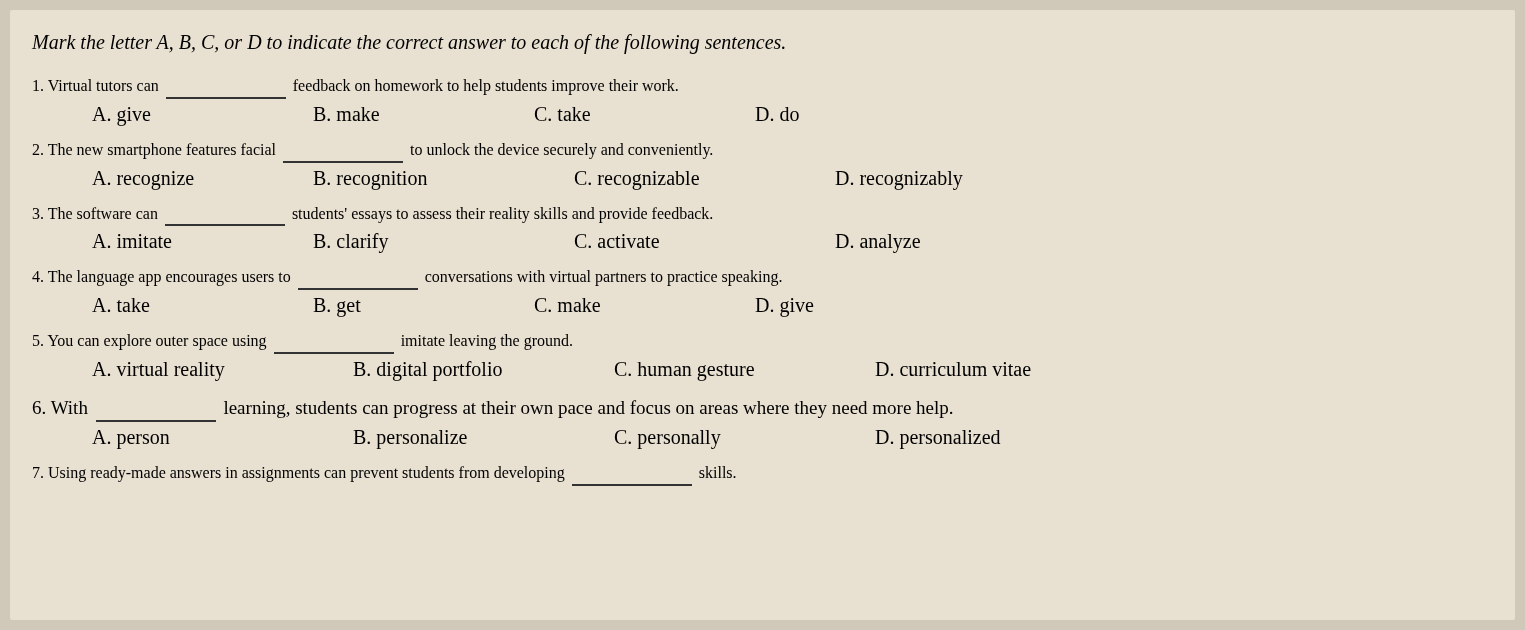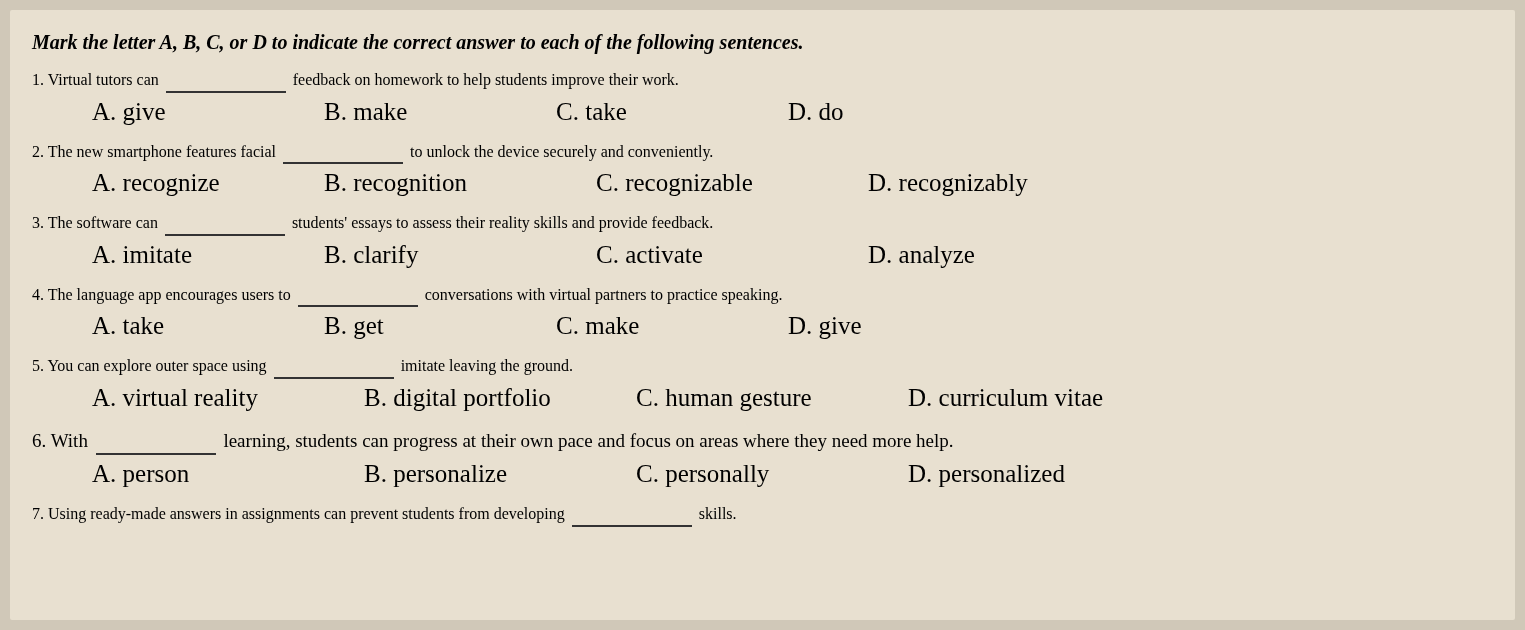--- a/index.html
+++ b/index.html
@@ -20,44 +20,44 @@
     .page {
       background: #e8e0d0;
       width: 1505px;
       min-height: 610px;
       padding: 18px 22px 18px 22px;
       border-radius: 2px;
     }
     .instruction {
       font-size: 20px;
       font-style: italic;
-      font-weight: bold;
-      margin-bottom: 10px;
+      font-weight: normal;
+      margin-bottom: 16px;
       line-height: 1.4;
     }
     .question-block {
       margin-bottom: 6px;
     }
     .question-text {
       font-size: 16px;
       line-height: 1.55;
     }
     .blank {
       display: inline-block;
       border-bottom: 2px solid #333;
       min-width: 120px;
       margin: 0 3px;
       vertical-align: bottom;
     }
     .options-row {
       display: flex;
       flex-direction: row;
       margin-left: 60px;
-      font-size: 25px;
-      gap: 12px;
+      font-size: 20px;
+      gap: 1px;
       line-height: 1.55;
     }
     .option {
       min-width: 220px;
       padding-right: 10px;
     }
     .option-wide {
       min-width: 260px;
     }
     .option-xwide {

